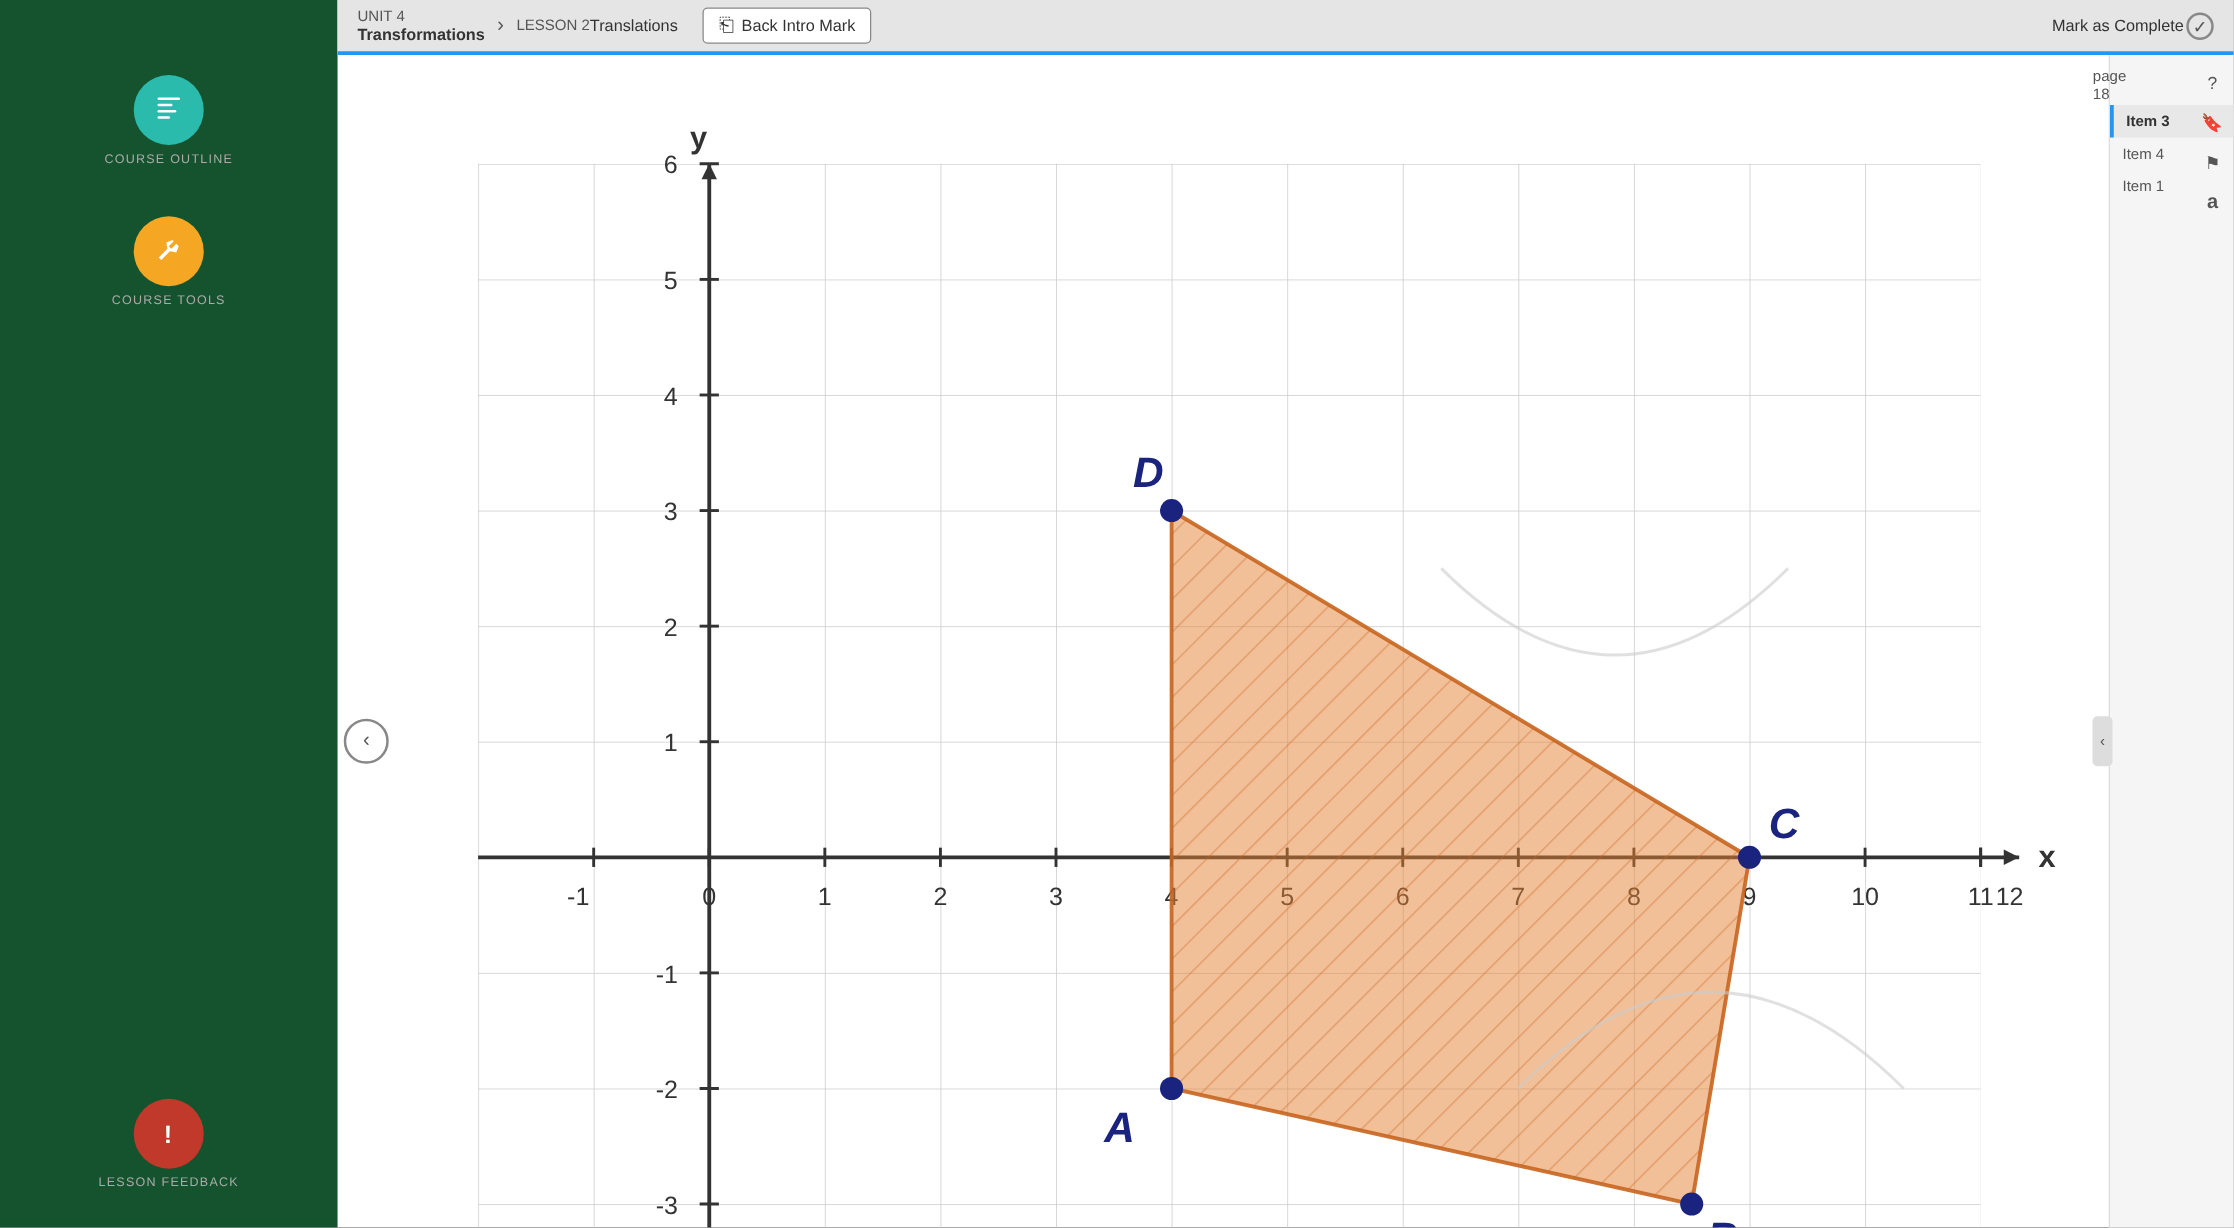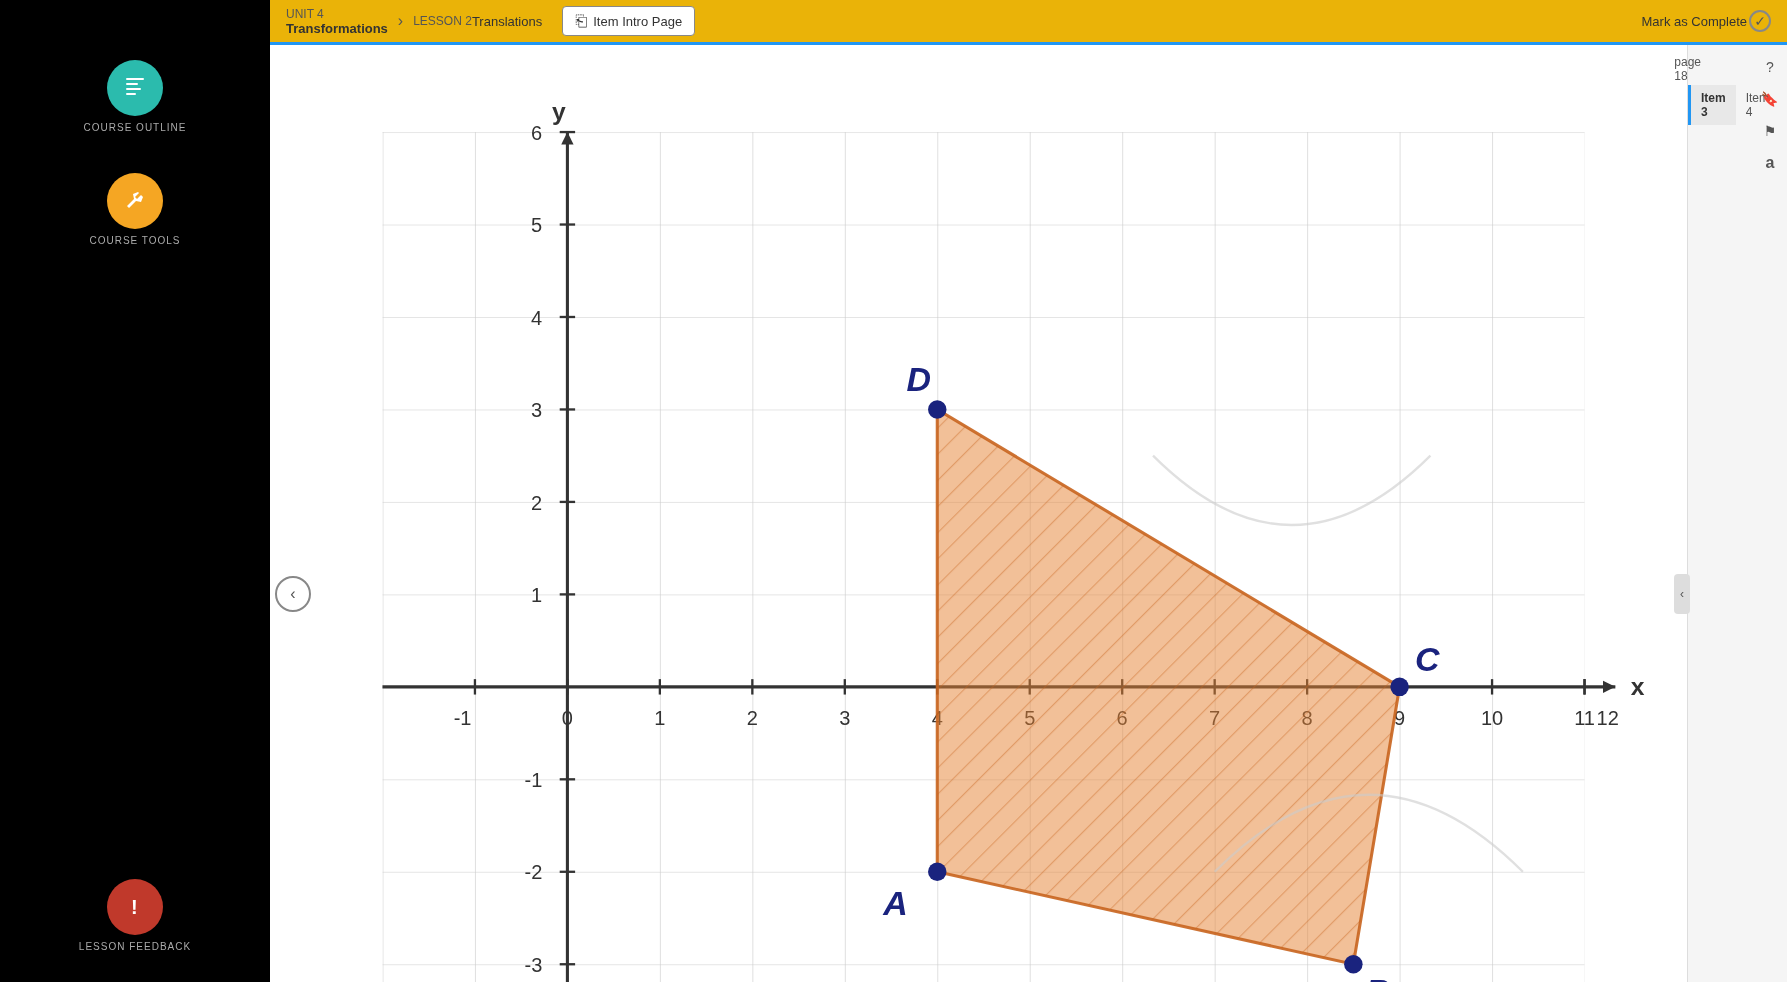--- a/index.html
+++ b/index.html
@@ -9,21 +9,21 @@
       background: #1a1a1a;
       font-family: Arial, sans-serif;
       overflow: hidden;
       display: flex;
     }
 
     
     .sidebar {
       width: 270px;
       height: 982px;
-      background: #000000;
+      background: #14532d;
       display: flex;
       flex-direction: column;
       align-items: center;
       padding-top: 60px;
       gap: 20px;
       flex-shrink: 0;
     }
 
     .sidebar-item {
       display: flex;
@@ -69,21 +69,21 @@
       padding: 8px 16px;
       font-size: 16px;
       font-weight: bold;
       height: 36px;
       display: flex;
       align-items: center;
     }
 
     
     .navbar {
-      background: #eab308;
+      background: #e5e5e5;
       border-bottom: 3px solid #2196f3;
       padding: 6px 16px;
       display: flex;
       align-items: center;
       gap: 10px;
       height: 50px;
     }
 
     .nav-unit {
       font-size: 12px;
@@ -306,21 +306,21 @@
       <span class="nav-unit">UNIT 4</span>
       <span class="nav-unit-title">Transformations</span>
     </div>
     <span class="nav-arrow">›</span>
     <div style="display:flex; flex-direction:row;">
       <span class="nav-lesson">LESSON 2</span>
       <span class="nav-lesson-title">Translations</span>
     </div>
     <button class="back-btn">
       <span style="font-size:15px;">⎗</span>
-      <span>Item Intro Page</span>
+      <span>Back Intro Mark</span>
     </button>
     <button class="mark-complete-btn">
       <span>Mark as Complete</span>
       <div class="check-circle">✓</div>
     </button>
   </div>
 
   <div class="content-area">
 
     <div class="nav-prev">‹</div>
@@ -451,21 +451,21 @@
 
         <line x1="175" y1="710" x2="185" y2="710" stroke="#333" stroke-width="1.5"></line>
         <text x="158" y="715" font-size="13" fill="#333" text-anchor="middle">-5</text>
       </svg>
     </div>
 
     <div class="right-panel">
       <div class="collapse-btn">‹</div>
       <span class="page-label">page 18</span>
 
-      <div style="display:flex; width:100%; margin-top:30px;">
+      <div style="display:flex; flex-direction:column; width:100%; margin-top:30px;">
         <div class="right-panel-item active">
           <span>Item 3</span>
         </div>
         <div class="right-panel-item">
           <span>Item 4</span>
         </div>
         <div class="right-panel-item">
           <span>Item 1</span>
         </div>
       </div>

